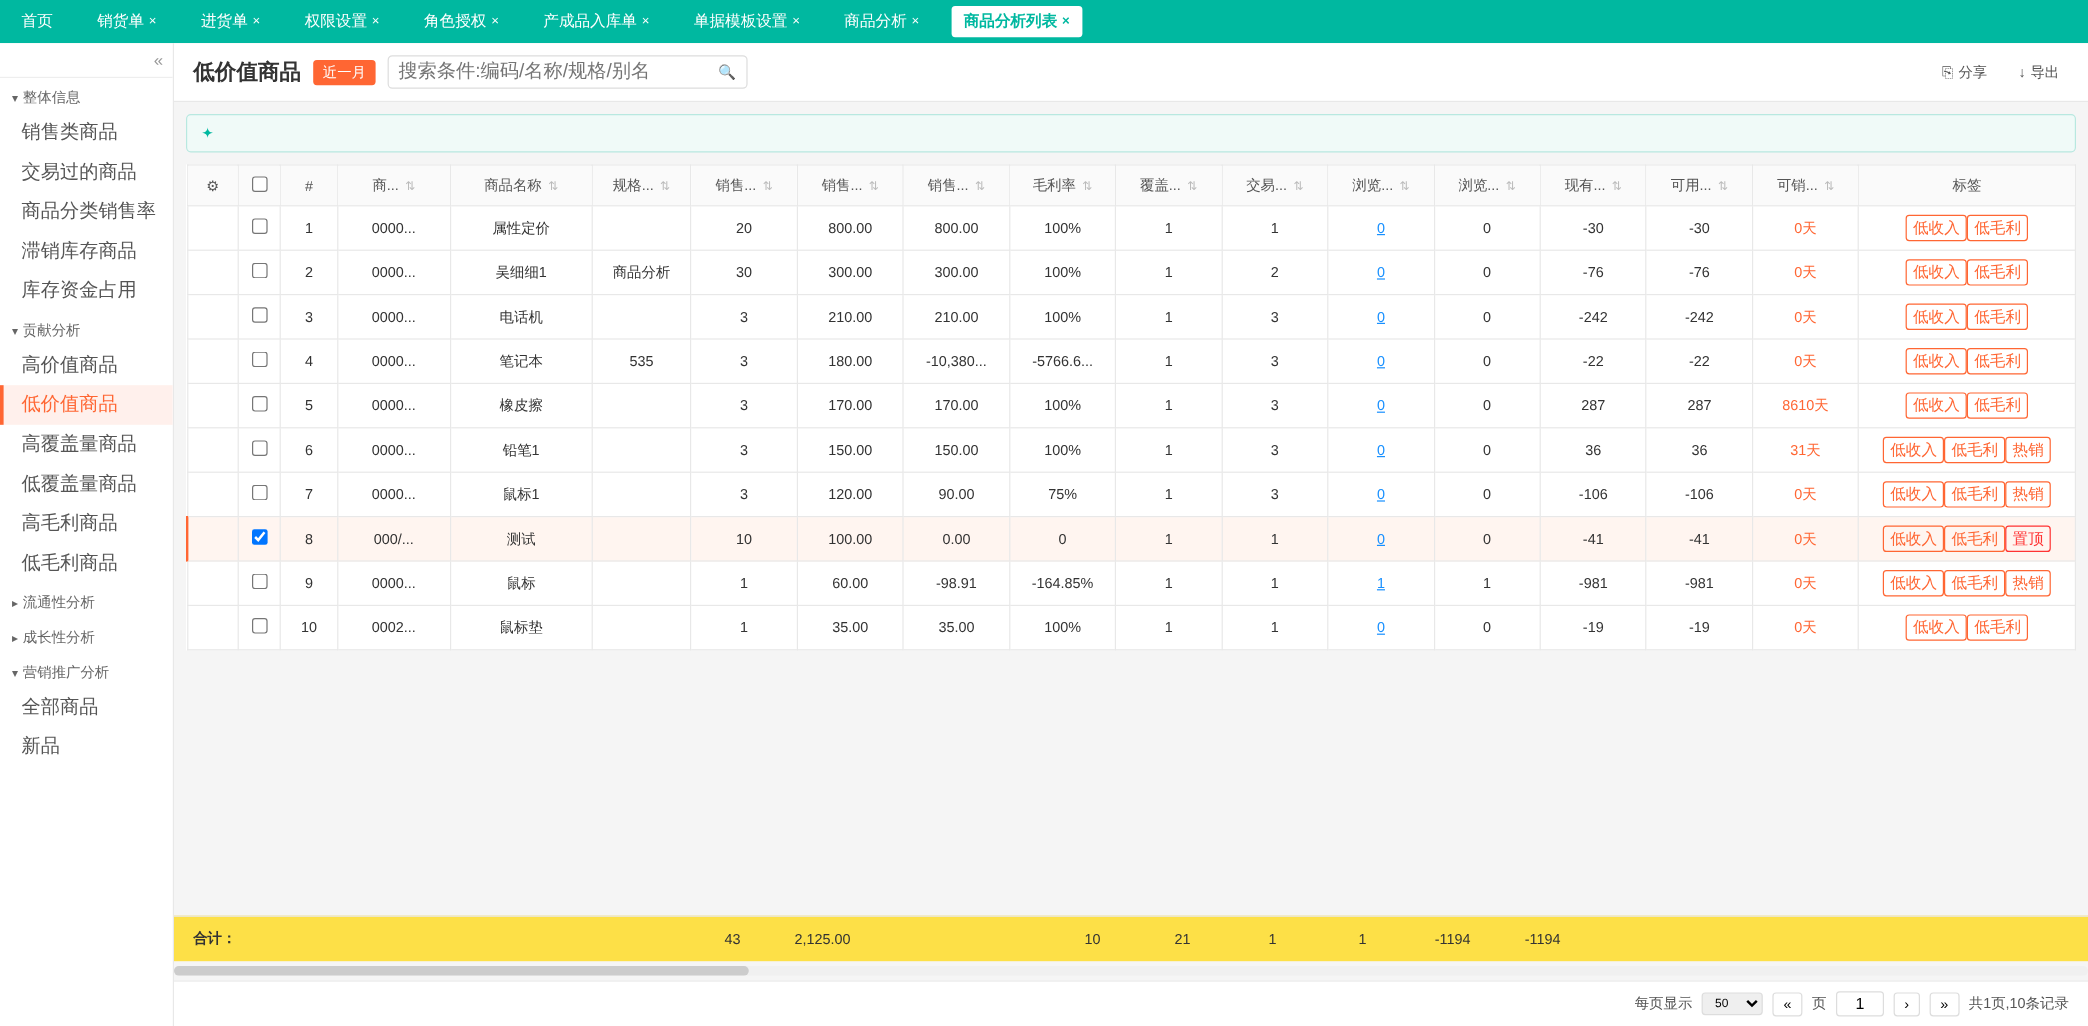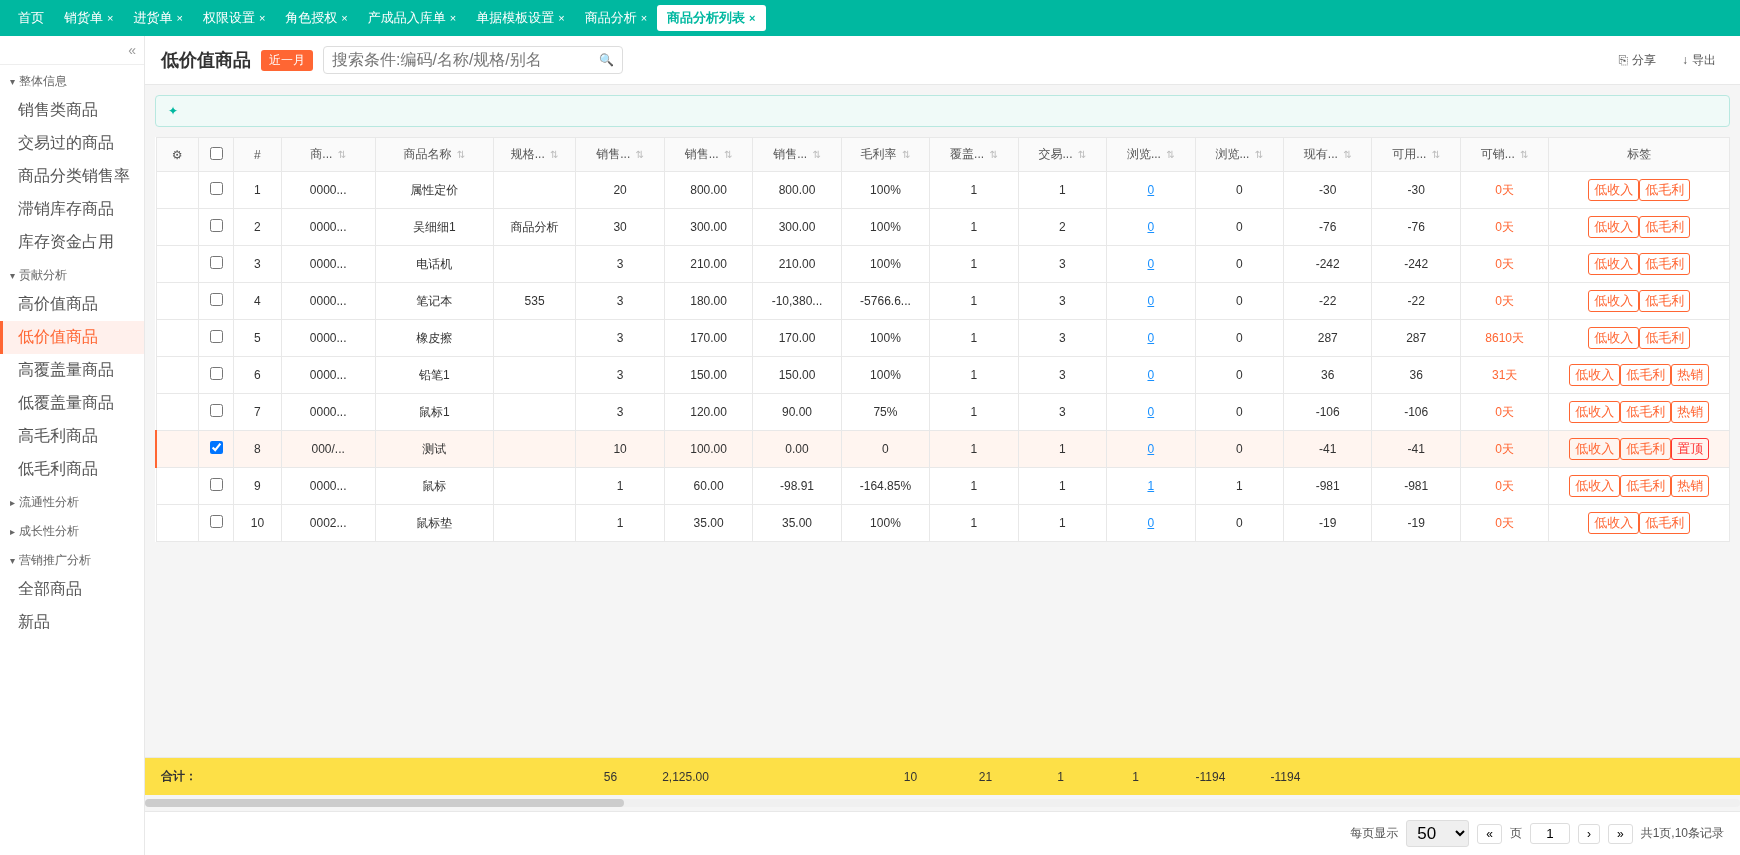--- a/index.html
+++ b/index.html
@@ -5,21 +5,21 @@
     * { box-sizing: border-box; margin: 0; padding: 0; }
     body { font-family: 'Microsoft YaHei', Arial, sans-serif; font-size: 12px; background: #f5f5f5; color: #333; }
 
     
     .top-nav {
       background: #00b8a0;
       height: 36px;
       display: flex;
       align-items: center;
       padding: 0 8px;
-      gap: 0;
+      gap: 17px;
       color: #fff;
     }
     .nav-item {
       padding: 4px 10px;
       cursor: pointer;
       border-radius: 3px;
       white-space: nowrap;
       font-size: 13px;
       display: flex; align-items: center; gap: 4px;
     }
@@ -179,21 +179,21 @@
       align-items: center;
       justify-content: flex-end;
       gap: 8px;
       font-size: 12px;
       color: #555;
     }
     .page-size-select {
       border: 1px solid #ddd;
       padding: 2px 6px;
       border-radius: 3px;
-      font-size: 17px;
+      font-size: 10px;
     }
     .page-btn {
       border: 1px solid #ddd;
       background: #fff;
       padding: 2px 8px;
       border-radius: 3px;
       cursor: pointer;
       font-size: 12px;
     }
     .page-input {
@@ -581,21 +581,21 @@
       <span class="total-label">合计：</span>
       <div style="flex:1; display:flex; align-items:center; gap:0;">
 
         <div style="width:36px;"></div>
         <div style="width:30px;"></div>
         <div style="width:40px;"></div>
         <div style="width:80px;"></div>
         <div style="width:100px;"></div>
         <div style="width:70px;"></div>
 
-        <div style="width:75px;text-align:center;">56</div>
+        <div style="width:75px;text-align:center;">43</div>
 
         <div style="width:75px;text-align:center;">2,125.00</div>
 
         <div style="width:75px;"></div>
         <div style="width:75px;"></div>
 
         <div style="width:75px;text-align:center;">10</div>
 
         <div style="width:75px;text-align:center;">21</div>
 

